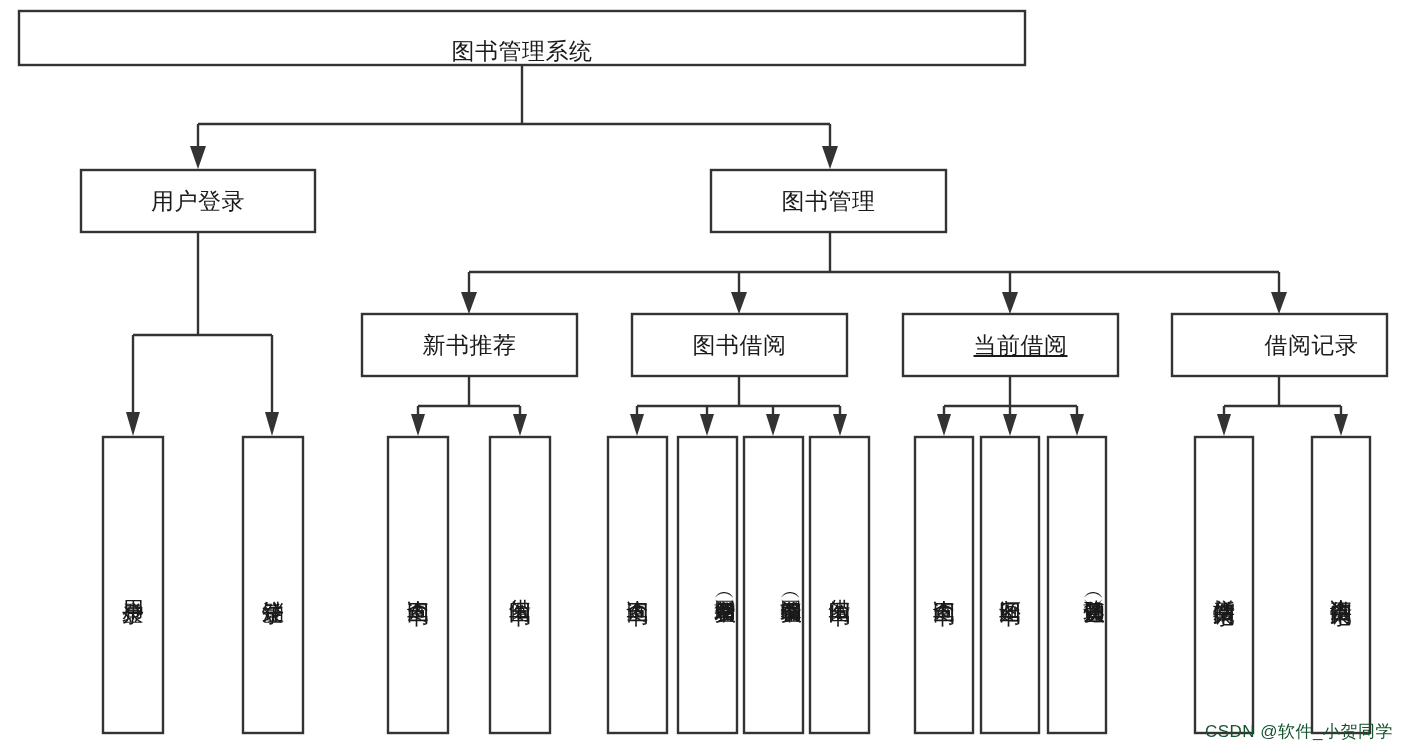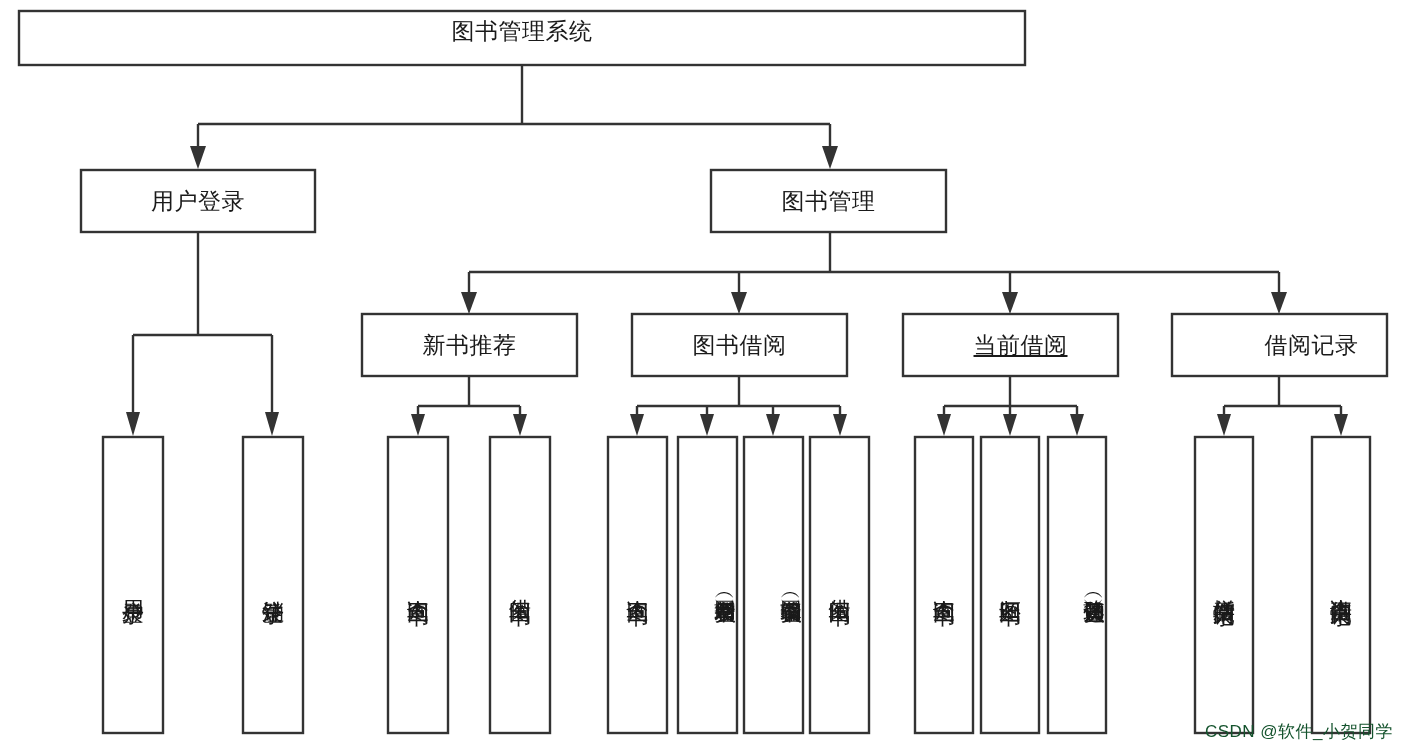--- a/index.html
+++ b/index.html
@@ -182,21 +182,21 @@
     <rect class="node-box" x="810" y="437" width="59" height="296"></rect>
 
     <rect class="node-box" x="915" y="437" width="58" height="296"></rect>
     <rect class="node-box" x="981" y="437" width="58" height="296"></rect>
     <rect class="node-box" x="1048" y="437" width="58" height="296"></rect>
 
     <rect class="node-box" x="1195" y="437" width="58" height="296"></rect>
     <rect class="node-box" x="1312" y="437" width="58" height="296"></rect>
   </svg>
 
-  <div class="node-label horizontal" style="left:19px; top:4px; width:1006px; height:54px;text-align:center;">图书管理系统</div>
+  <div class="node-label horizontal" style="left:19px; top:24px; width:1006px; height:54px;text-align:center;">图书管理系统</div>
 
   <div class="node-label horizontal" style="left:81px; top:170px; width:234px; height:62px;">用户登录</div>
   <div class="node-label horizontal" style="left:362px; top:314px; width:215px; height:62px;">新书推荐</div>
 
   <div class="node-label horizontal" style="left:711px; top:170px; width:235px; height:62px;">图书管理</div>
   <div class="node-label horizontal" style="left:632px; top:314px; width:215px; height:62px;">图书借阅</div>
   <div class="node-label horizontal" style="left:903px; top:314px; width:235px; height:62px;text-decoration:underline;">当前借阅</div>
   <div class="node-label horizontal" style="left:1172px; top:314px; width:215px; height:62px;margin-left:32px;">借阅记录</div>
 
   <div class="node-label vertical" style="left:103px; top:437px; width:60px; height:296px;">用户登录</div>

